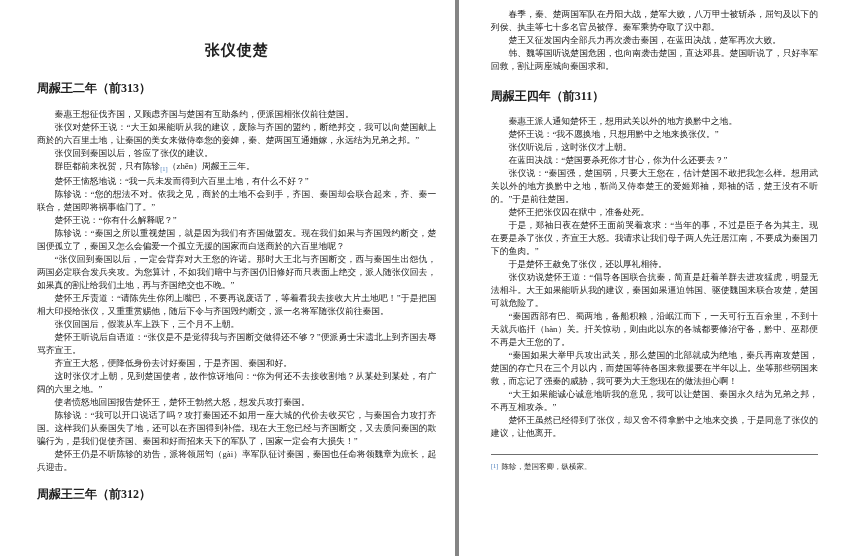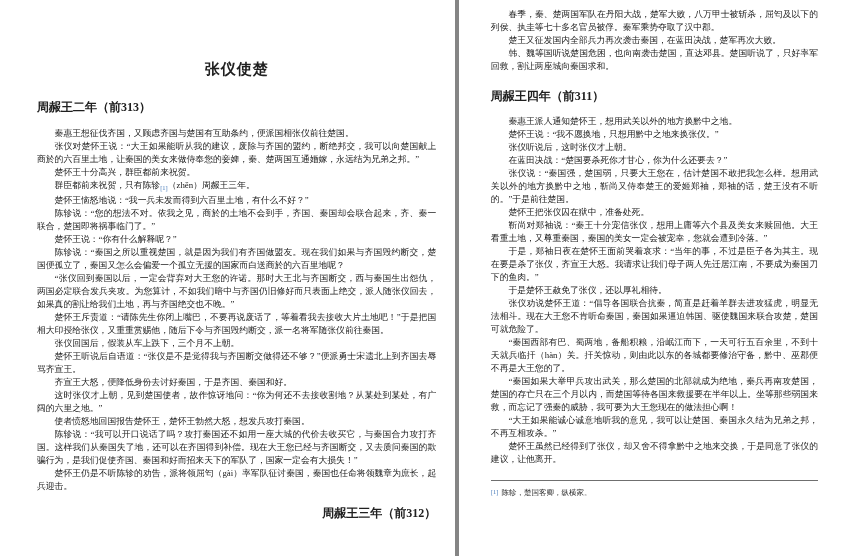--- a/index.html
+++ b/index.html
@@ -3,35 +3,35 @@
 <meta charset="utf-8">
 <style>
   html, body { margin: 0; padding: 0; background: #ffffff; }
   body {
     width: 842px; height: 556px; overflow: hidden;
     font-family: "Liberation Serif", "DejaVu Serif", serif;
     color: #202020;
   }
   .spread { display: flex; width: 842px; height: 556px; }
   .page { box-sizing: border-box; background: #ffffff; }
-  .page-left  { width: 499px; padding: 0 19px 0 37px; margin-top: 19px; }
+  .page-left  { width: 499px; padding: 0 19px 0 37px; }
   .page-right { width: 419px; padding: 8px 24px 0 32px; }
   .divider { width: 4px; background: #858585; height: 556px; }
 
   .doc-title {
     margin: 40px 0 0 0;
     font-size: 15px; font-weight: bold; line-height: 20px;
     text-align: center; letter-spacing: 1px;
   }
   .sec-heading {
     font-size: 12px; font-weight: bold; line-height: 16px;
     margin: 0;
   }
   .h-313 { margin: 20px 0 12px 0; }
-  .h-312 { margin: 12px 0 0 0; text-align: right; }
+  .h-312 { margin: 12px 0 0 0; }
   .h-311 { margin: 15px 0 11px 0; }
 
   p.para {
     margin: 0; font-size: 8.8px; line-height: 13px;
     text-align: justify; text-indent: 2em;
     color: #202020;
   }
   .fn-ref {
     font-size: 6.5px; color: #4a7dbb; vertical-align: -2px;
     letter-spacing: 0;
@@ -48,21 +48,21 @@
 
 <div class="spread">
 
   <section class="page page-left">
     <h1 class="doc-title">张仪使楚</h1>
 
     <h2 class="sec-heading h-313">周赧王二年（前313）</h2>
 
     <p class="para">秦惠王想征伐齐国，又顾虑齐国与楚国有互助条约，便派国相张仪前往楚国。</p>
     <p class="para">张仪对楚怀王说：“大王如果能听从我的建议，废除与齐国的盟约，断绝邦交，我可以向楚国献上商於的六百里土地，让秦国的美女来做侍奉您的妾婢，秦、楚两国互通婚嫁，永远结为兄弟之邦。”</p>
-    <p class="para">楚怀王十分高兴，群臣都前来祝贺。</p>
+    <p class="para">张仪回到秦国以后，答应了张仪的建议。</p>
 
     <p class="para"><span>群臣都前来祝贺，只有陈轸</span><span class="fn-ref">[1]</span><span>（zhěn）周赧王三年。</span></p>
 
     <p class="para">楚怀王恼怒地说：“我一兵未发而得到六百里土地，有什么不好？”</p>
     <p class="para">陈轸说：“您的想法不对。依我之见，商於的土地不会到手，齐国、秦国却会联合起来，齐、秦一联合，楚国即将祸事临门了。”</p>
     <p class="para">楚怀王说：“你有什么解释呢？”</p>
     <p class="para">陈轸说：“秦国之所以重视楚国，就是因为我们有齐国做盟友。现在我们如果与齐国毁约断交，楚国便孤立了，秦国又怎么会偏爱一个孤立无援的国家而白送商於的六百里地呢？</p>
     <p class="para">“张仪回到秦国以后，一定会背弃对大王您的许诺。那时大王北与齐国断交，西与秦国生出怨仇，两国必定联合发兵夹攻。为您算计，不如我们暗中与齐国仍旧修好而只表面上绝交，派人随张仪回去，如果真的割让给我们土地，再与齐国绝交也不晚。”</p>
     <p class="para">楚怀王斥责道：“请陈先生你闭上嘴巴，不要再说废话了，等着看我去接收大片土地吧！”于是把国相大印授给张仪，又重重赏赐他，随后下令与齐国毁约断交，派一名将军随张仪前往秦国。</p>
     <p class="para">张仪回国后，假装从车上跌下，三个月不上朝。</p>
@@ -84,24 +84,23 @@
     <p class="para">韩、魏等国听说楚国危困，也向南袭击楚国，直达邓县。楚国听说了，只好率军回救，割让两座城向秦国求和。</p>
 
     <h2 class="sec-heading h-311">周赧王四年（前311）</h2>
 
     <p class="para">秦惠王派人通知楚怀王，想用武关以外的地方换黔中之地。</p>
     <p class="para">楚怀王说：“我不愿换地，只想用黔中之地来换张仪。”</p>
     <p class="para">张仪听说后，这时张仪才上朝。</p>
     <p class="para">在蓝田决战：“楚国要杀死你才甘心，你为什么还要去？”</p>
     <p class="para">张仪说：“秦国强，楚国弱，只要大王您在，估计楚国不敢把我怎么样。想用武关以外的地方换黔中之地，靳尚又侍奉楚王的爱姬郑袖，郑袖的话，楚王没有不听的。”于是前往楚国。</p>
     <p class="para">楚怀王把张仪囚在狱中，准备处死。</p>
-    <p class="para">靳尚对郑袖说：“秦王十分宠信张仪，想用上庸等六个县及美女来赎回他。大王看重土地，又尊重秦国，秦国的美女一定会被宠幸，您就会遭到冷落。”</p>
     <p class="para">于是，郑袖日夜在楚怀王面前哭着哀求：“当年的事，不过是臣子各为其主。现在要是杀了张仪，齐宣王大怒。我请求让我们母子两人先迁居江南，不要成为秦国刀下的鱼肉。”</p>
     <p class="para">于是楚怀王赦免了张仪，还以厚礼相待。</p>
-    <p class="para">张仪劝说楚怀王道：“倡导各国联合抗秦，简直是赶着羊群去进攻猛虎，明显无法相斗。现在大王您不肯听命秦国，秦国如果逼迫韩国、驱使魏国来联合攻楚，楚国可就危险了。</p>
+    <p class="para">张仪劝说楚怀王道：“倡导各国联合抗秦，简直是赶着羊群去进攻猛虎，明显无法相斗。大王如果能听从我的建议，秦国如果逼迫韩国、驱使魏国来联合攻楚，楚国可就危险了。</p>
     <p class="para">“秦国西部有巴、蜀两地，备船积粮，沿岷江而下，一天可行五百余里，不到十天就兵临扞（hàn）关。扞关惊动，则由此以东的各城都要修治守备，黔中、巫郡便不再是大王您的了。</p>
     <p class="para">“秦国如果大举甲兵攻出武关，那么楚国的北部就成为绝地，秦兵再南攻楚国，楚国的存亡只在三个月以内，而楚国等待各国来救援要在半年以上。坐等那些弱国来救，而忘记了强秦的威胁，我可要为大王您现在的做法担心啊！</p>
     <p class="para">“大王如果能诚心诚意地听我的意见，我可以让楚国、秦国永久结为兄弟之邦，不再互相攻杀。”</p>
     <p class="para">楚怀王虽然已经得到了张仪，却又舍不得拿黔中之地来交换，于是同意了张仪的建议，让他离开。</p>
 
     <div class="footnote">
       <span class="fn-marker">[1]</span><span>陈轸，楚国客卿，纵横家。</span>
     </div>
   </section>
 

